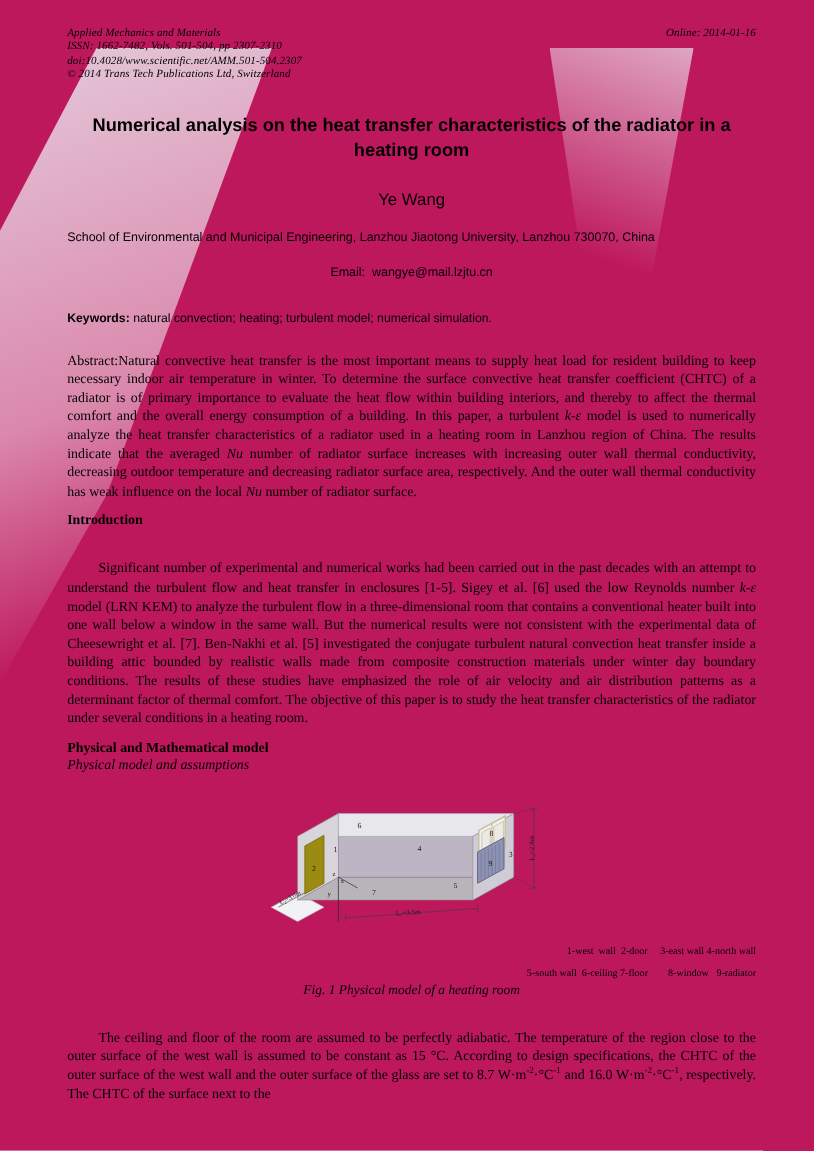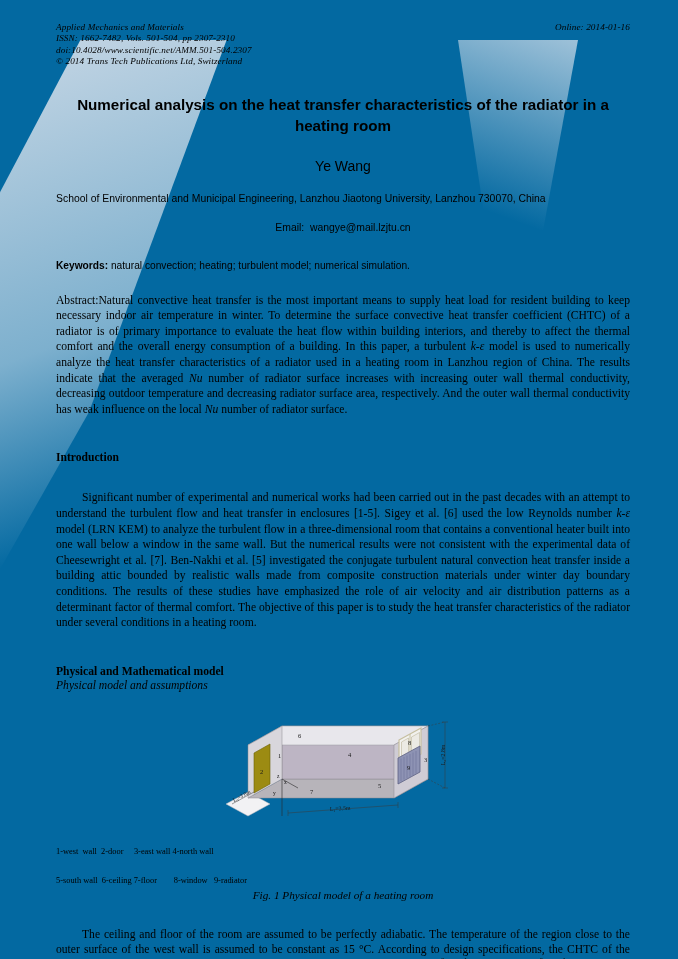--- a/index.html
+++ b/index.html
@@ -4,21 +4,21 @@
 <style>
   html, body {
     margin: 0;
     padding: 0;
     background: #ffffff;
   }
   .page {
     position: relative;
     width: 678px;
     height: 959px;
-    background: #0369a1;
+    background: #be185d;
     overflow: hidden;
     font-family: "Liberation Serif", serif;
     color: #000;
   }
   
   .watermark {
     position: absolute;
     left: -40px;
     top: 40px;
     width: 430px;
@@ -108,21 +108,21 @@
     text-align: justify;
     margin-top: 22px;
   }
   .abstract b { font-weight: normal; }
   i, .it { font-style: italic; }
 
   
   .h1 {
     font-size: 11.6px;
     font-weight: bold;
-    margin-top: 34px;
+    margin-top: 10px;
   }
   .h2 {
     font-size: 11.6px;
     font-style: italic;
     margin-top: 1px;
   }
   p.body {
     font-size: 11.6px;
     line-height: 15.6px;
     text-align: justify;
@@ -140,22 +140,22 @@
   }
   .figure-box {
     position: relative;
     width: 250px;
     height: 128px;
     margin: 0 auto;
   }
   .fig-legend {
     font-size: 8.4px;
     line-height: 10px;
-    text-align: left;
-    margin-top: 19px;
+    text-align: right;
+    margin-top: 8px;
     white-space: pre;
   }
   .fig-caption {
     font-size: 11.2px;
     text-align: center;
     margin-top: 3px;
     font-style: italic;
   }
   .fig-svg { display: block; }
 </style>

